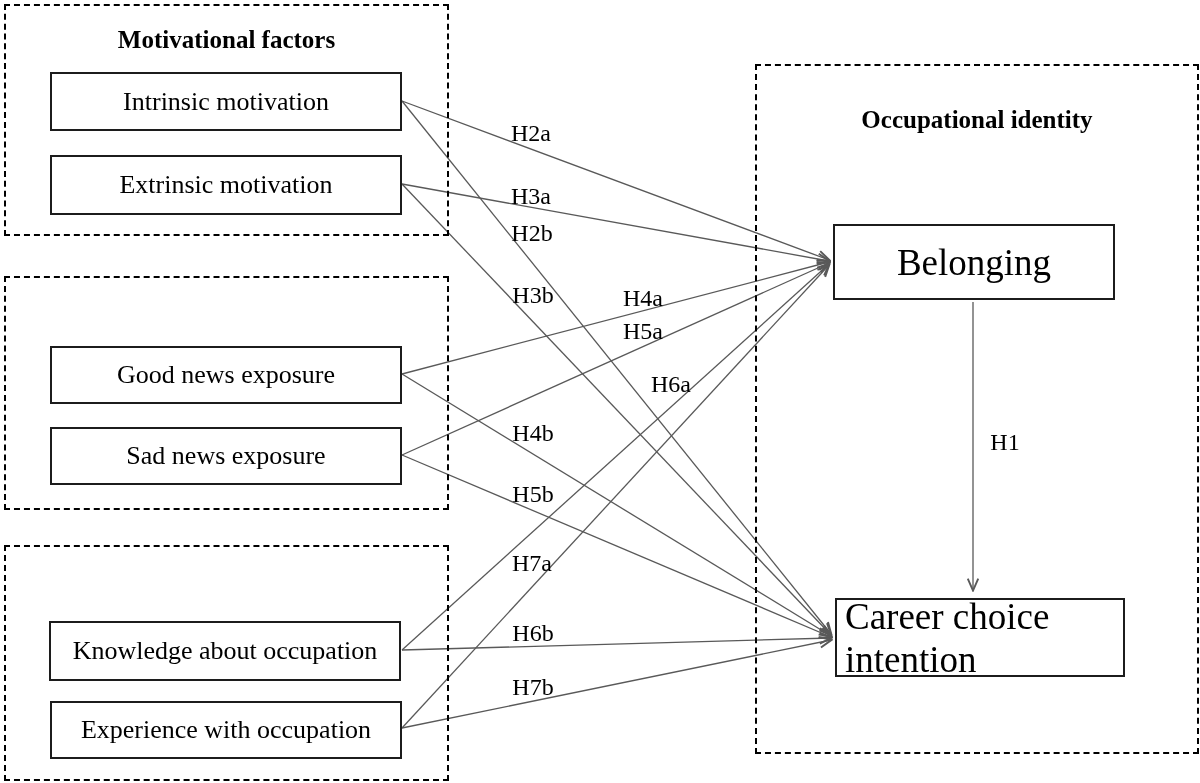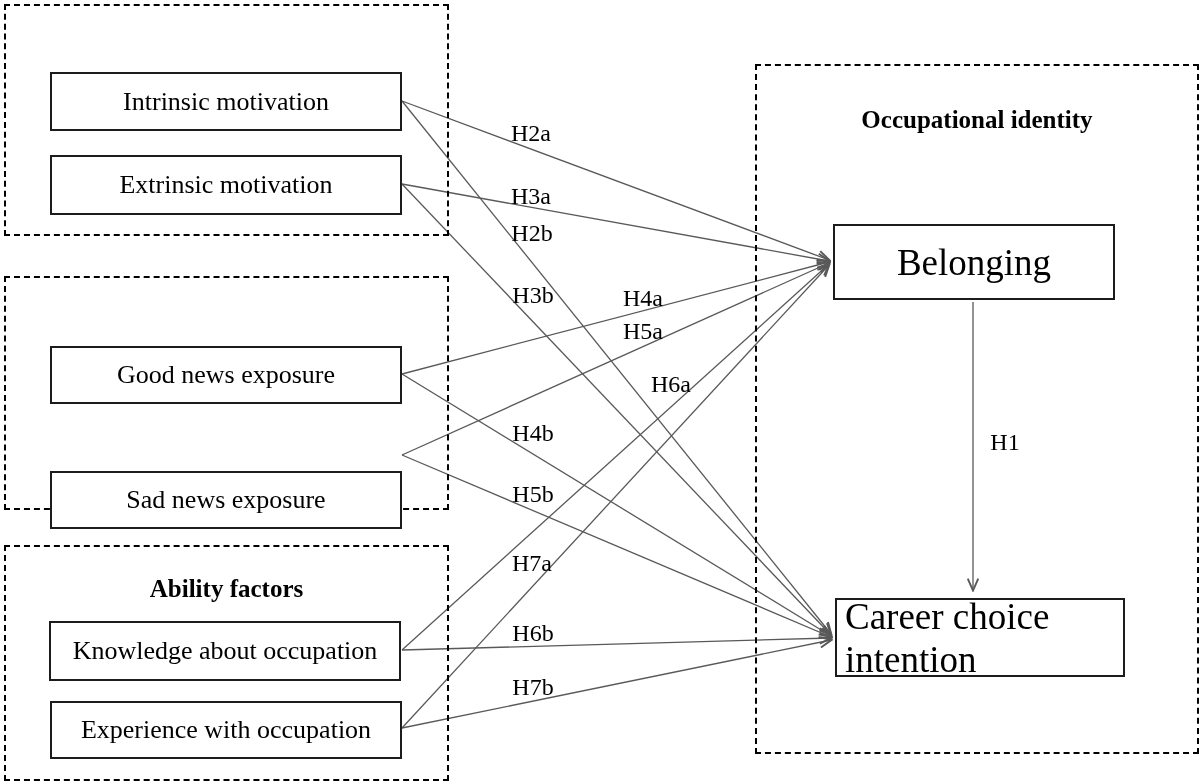--- a/index.html
+++ b/index.html
@@ -81,39 +81,39 @@
       <line x1="402" y1="455" x2="831" y2="637" marker-end="url(#ah)"></line>
       <line x1="402" y1="650" x2="829" y2="264" marker-end="url(#ah)"></line>
       <line x1="402" y1="650" x2="831" y2="638" marker-end="url(#ah)"></line>
       <line x1="402" y1="728" x2="829" y2="265" marker-end="url(#ah)"></line>
       <line x1="402" y1="728" x2="831" y2="640" marker-end="url(#ah)"></line>
       <line x1="973" y1="302" x2="973" y2="590" marker-end="url(#ah)"></line>
     </g>
   </svg>
 
   <div class="group" style="left:4px; top:4px; width:441px; height:228px;">
+    <div class="group-title" style="top:20px;">Motivational factors</div>
     <div class="node" style="left:44px; top:66px; width:348px; height:55px;">
       <span>Intrinsic motivation</span>
     </div>
     <div class="node" style="left:44px; top:149px; width:348px; height:56px;">
       <span>Extrinsic motivation</span>
     </div>
   </div>
 
   <div class="group" style="left:4px; top:276px; width:441px; height:230px;">
     <div class="node" style="left:44px; top:68px; width:348px; height:54px;">
       <span>Good news exposure</span>
     </div>
-    <div class="node" style="left:44px; top:149px; width:348px; height:54px;margin-top:44px;">
+    <div class="node" style="left:44px; top:149px; width:348px; height:54px;">
       <span>Sad news exposure</span>
     </div>
   </div>
 
   <div class="group" style="left:4px; top:545px; width:441px; height:232px;">
-    <div class="group-title" style="top:28px;">Ability factors</div>
     <div class="node" style="left:43px; top:74px; width:348px; height:56px;">
       <span>Knowledge about occupation</span>
     </div>
     <div class="node" style="left:44px; top:154px; width:348px; height:54px;">
       <span>Experience with occupation</span>
     </div>
   </div>
 
   <div class="group" style="left:755px; top:64px; width:440px; height:686px;">
     <div class="group-title" style="top:40px;">Occupational identity</div>

